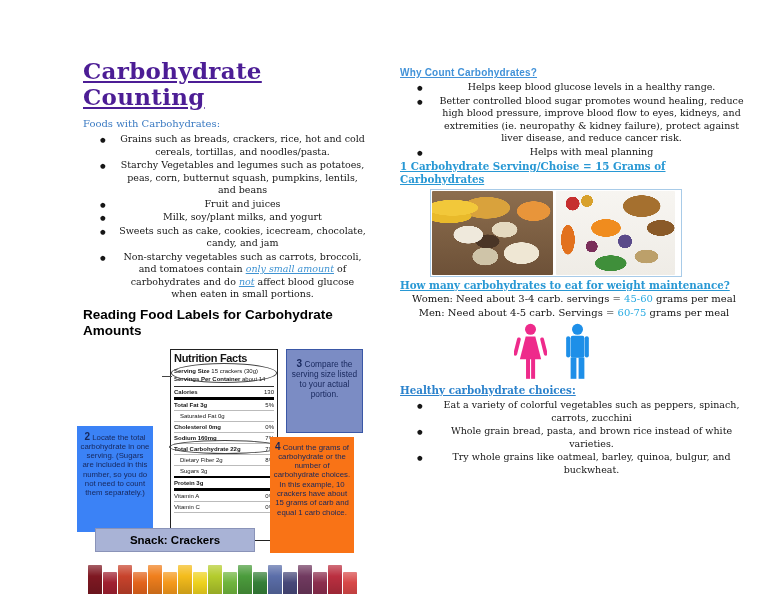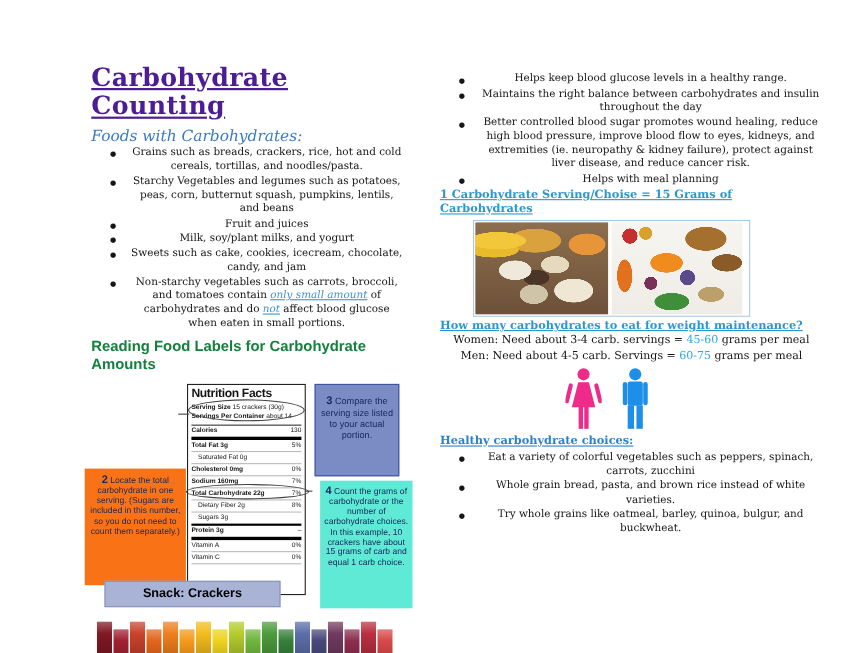--- a/index.html
+++ b/index.html
@@ -3,28 +3,28 @@
 <meta charset="utf-8">
 <style>
   html,body{margin:0;padding:0;background:#ffffff;}
   .page{position:relative;width:768px;height:594px;background:#ffffff;overflow:hidden;
         font-family:"DejaVu Serif",serif;color:#141414;}
 
   
   .col-left{position:absolute;left:83px;top:58px;width:284px;}
   .doc-title{font-family:"DejaVu Serif",serif;font-weight:bold;font-size:23px;line-height:26px;
              color:#4c1d95;text-decoration:underline;margin:0 0 8px 0;letter-spacing:.3px;}
-  .foods-heading{color:#3a7ac2;font-size:14px;line-height:12px;margin-bottom:3px;font-style:italic;}
+  .foods-heading{color:#3a7ac2;font-size:10px;line-height:12px;margin-bottom:3px;}
   ul.doclist{list-style:none;margin:0;padding:0;font-size:9.5px;line-height:12.5px;color:#161616;}
   ul.doclist li{position:relative;padding-left:35px;margin-bottom:1px;text-align:center;}
   ul.doclist li::before{content:"●";position:absolute;left:17px;top:1px;font-size:6.5px;}
   .link{color:#3f93d2;text-decoration:underline;font-style:italic;}
   .accent{color:#29abe2;}
   .section-heading{font-family:"Liberation Sans",sans-serif;font-weight:bold;font-size:13.5px;
-                   line-height:16px;color:#15803d;margin:6px 0 0 0;}
+                   line-height:16px;color:#000000;margin:6px 0 0 0;}
 
   
   .diagram{position:relative;height:208px;margin-top:6px;font-family:"Liberation Sans",sans-serif;}
   .nf{position:absolute;left:87px;top:4px;width:108px;height:192px;background:#fff;
       border:1px solid #222;padding:2px 3px;box-sizing:border-box;}
   .nf-title{font-weight:bold;font-size:11px;line-height:13px;letter-spacing:-.3px;height:14px;}
   .nf-serving{padding:1px 0 2px 0;border-bottom:1px solid #333;height:17px;}
   .nf-sline{font-size:6px;line-height:8px;white-space:nowrap;}
   .nf-row{display:flex;justify-content:space-between;font-size:6px;line-height:10px;
           border-bottom:1px solid #bbb;}
@@ -37,24 +37,24 @@
   .oval-carb{left:86px;top:95px;width:110px;height:12px;}
   .connector{position:absolute;height:1.5px;background:#444;}
   .conn1{left:79px;top:31px;width:10px;}
   .conn2{left:195px;top:101px;width:6px;}
 
   .box{position:absolute;color:#17275c;text-align:center;box-sizing:border-box;
        font-size:7.8px;line-height:9.3px;padding:4px 3px;}
   .box .num{font-weight:bold;font-size:10px;}
   .box1{left:12px;top:19px;width:68px;height:48px;background:#3a57a6;border:1px solid #2a3f80;
         color:#ffffff;font-size:8.5px;line-height:10px;padding-top:8px;}
-  .box2{left:-6px;top:81px;width:92px;height:106px;background:#f97316;padding-top:6px;}
+  .box2{left:-6px;top:81px;width:76px;height:106px;background:#3b82f6;padding-top:6px;}
   .box3{left:203px;top:4px;width:77px;height:84px;background:#7b8cc4;border:1px solid #3a57a6;
         font-size:8.3px;line-height:10px;padding-top:9px;}
-  .box4{left:208px;top:92px;width:84px;height:116px;background:#5eead4;padding-top:5px;}
+  .box4{left:187px;top:92px;width:84px;height:116px;background:#f97316;padding-top:5px;}
   .snack{position:absolute;left:12px;top:183px;width:158px;height:22px;background:#a9b3d6;
          border:1px solid #8a93b8;color:#000;font-weight:bold;font-size:11.5px;line-height:22px;
          text-align:center;font-family:"Liberation Sans",sans-serif;}
 
   
   .strip{margin-top:12px;margin-left:5px;height:46px;display:flex;align-items:center;gap:1px;}
   .slice{width:14px;height:40px;background-image:linear-gradient(180deg,rgba(255,255,255,.30) 0%,
          rgba(255,255,255,0) 28%,rgba(0,0,0,.28) 100%);border-radius:1px;}
   .slice.up{transform:translateY(-3px);}
   .slice.dn{transform:translateY(3px);height:38px;}
@@ -208,23 +208,23 @@
         <div class="slice up" style="background-color: rgb(91, 110, 169);"></div>
         <div class="slice dn" style="background-color: rgb(71, 72, 121);"></div>
         <div class="slice up" style="background-color: rgb(113, 58, 96);"></div>
         <div class="slice dn" style="background-color: rgb(140, 46, 78);"></div>
         <div class="slice up" style="background-color: rgb(187, 47, 64);"></div>
         <div class="slice dn" style="background-color: rgb(216, 72, 72);"></div>
       </div>
   </div>
 
   <div class="col-right">
+    <div class="why-heading">Why Count Carbohydrates?</div>
     <ul class="doclist" id="why-list">
         <li><span>Helps keep blood glucose levels in a healthy range.</span></li>
-        <li><span>Maintains the right balance between carbohydrates and insulin throughout the day</span></li>
         <li><span>Better controlled blood sugar promotes wound healing, reduce high blood pressure, improve blood flow to eyes, kidneys, and extremities (ie. neuropathy &amp; kidney failure), protect against liver disease, and reduce cancer risk.</span></li>
         <li><span>Helps with meal planning</span></li>
       </ul>
 
     <div class="serif-heading">1 Carbohydrate Serving/Choise = 15 Grams of Carbohydrates</div>
 
     <div class="photos">
       <div class="photo photo-carbs"></div>
       <div class="photo photo-produce"></div>
     </div>

